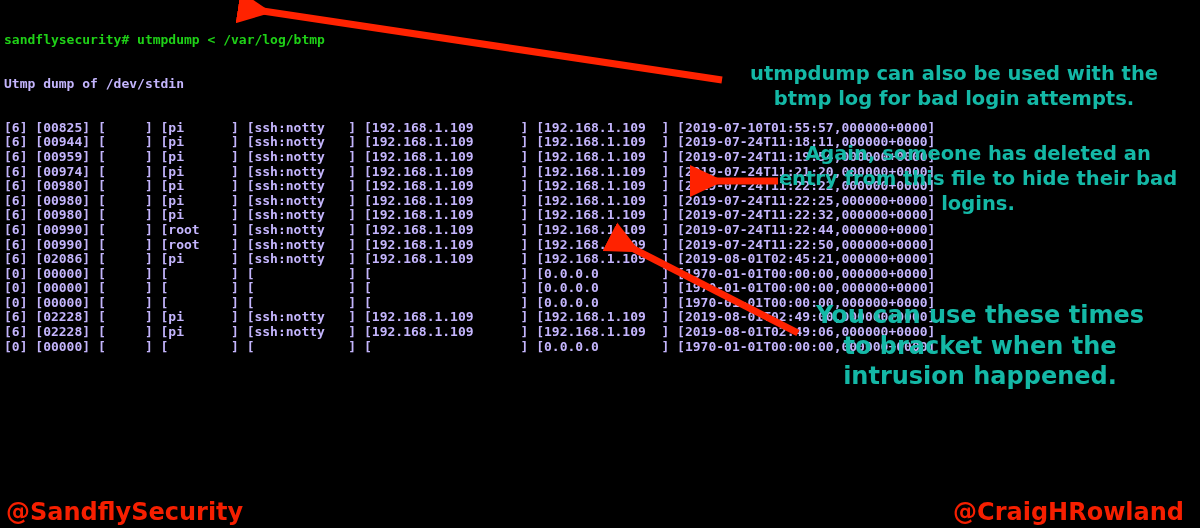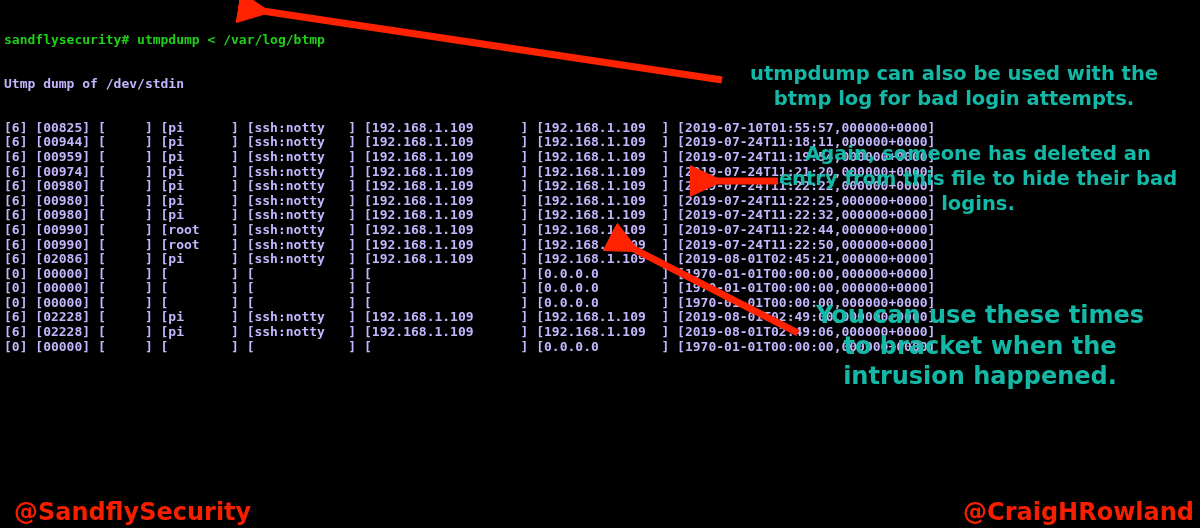--- a/index.html
+++ b/index.html
@@ -78,22 +78,22 @@
 
   
   .watermark {
     position: absolute;
     color: #f61f00;
     font-family: "DejaVu Sans", "Liberation Sans", sans-serif;
     font-weight: bold;
     font-size: 24px;
     z-index: 4;
   }
-  #wm-left  { left: 14px;  top: 498px; }
-  #wm-right { right: 6px; top: 498px; }
+  #wm-left  { left: 6px;  top: 498px; }
+  #wm-right { right: 16px; top: 498px; }
 
   
   #arrows {
     position: absolute;
     left: 0; top: 0;
     width: 1200px; height: 528px;
     z-index: 3;
     pointer-events: none;
   }
 </style>

